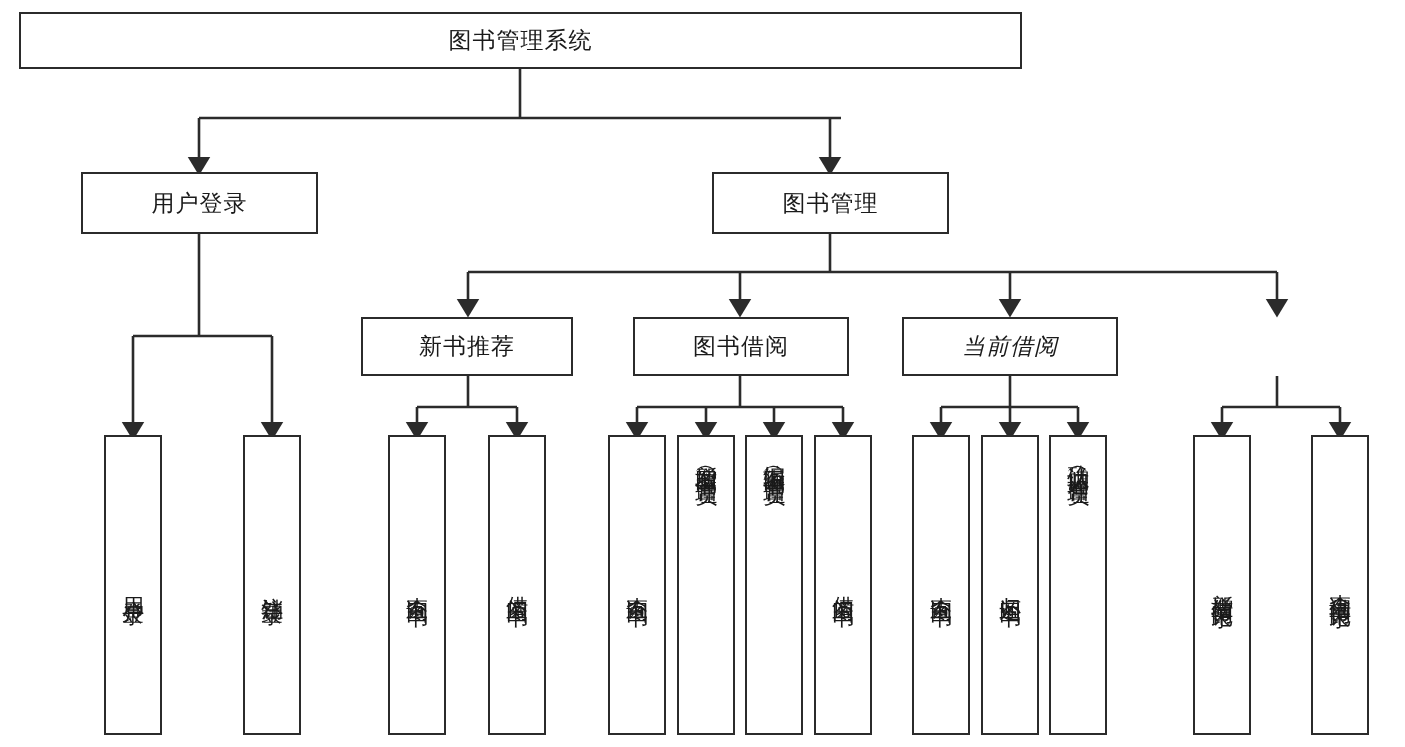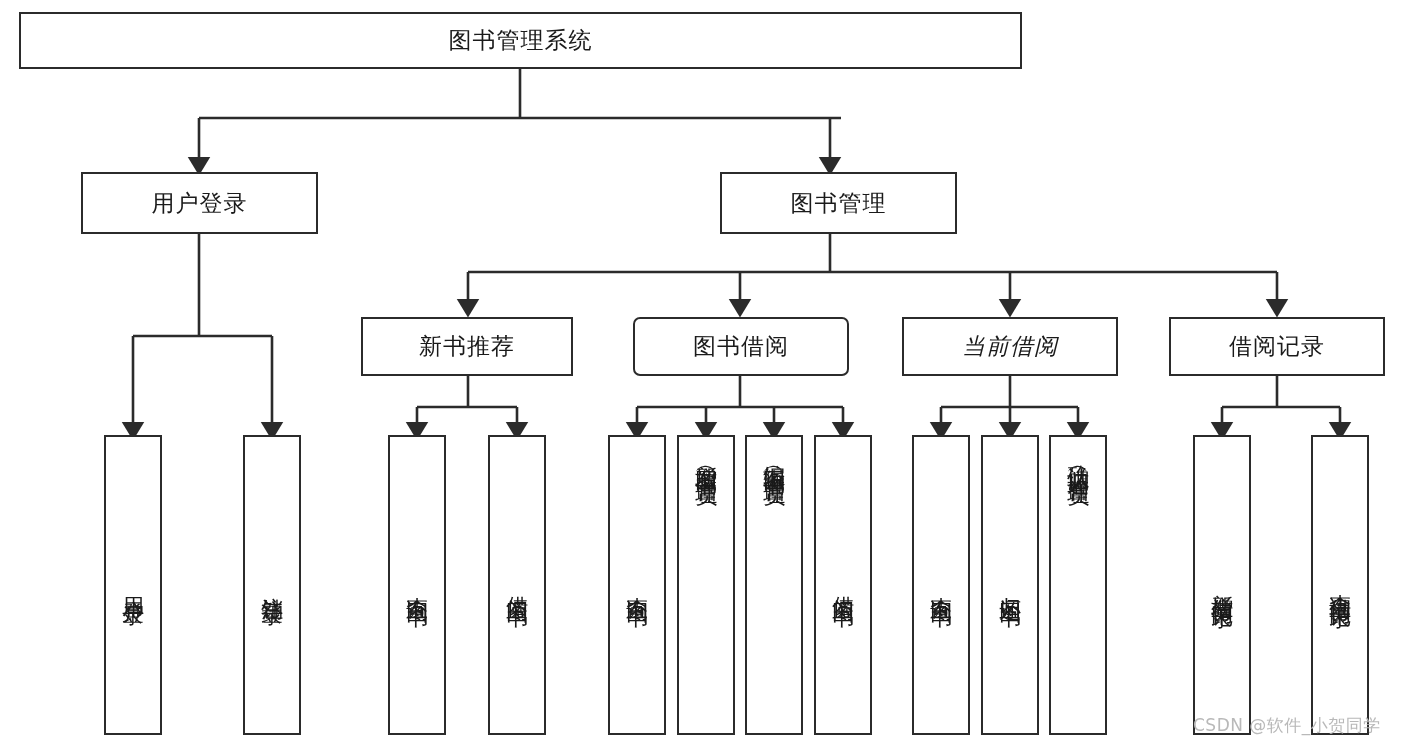--- a/index.html
+++ b/index.html
@@ -122,35 +122,32 @@
     </g>
   </svg>
 
   <div class="node horiz" style="left:19px; top:12px; width:1003px; height:57px;">
     <span>图书管理系统</span>
   </div>
 
   <div class="node horiz" style="left:81px; top:172px; width:237px; height:62px;">
     <span>用户登录</span>
   </div>
-  <div class="node horiz" style="left:712px; top:172px; width:237px; height:62px;margin-left:8px;">
+  <div class="node horiz" style="left:712px; top:172px; width:237px; height:62px;">
     <span>图书管理</span>
   </div>
 
   <div class="node horiz" style="left:361px; top:317px; width:212px; height:59px;">
     <span>新书推荐</span>
   </div>
-  <div class="node horiz" style="left:633px; top:317px; width:216px; height:59px;border-radius:7px;">
+  <div class="node horiz" style="left:633px; top:317px; width:216px; height:59px;">
     <span>图书借阅</span>
   </div>
   <div class="node horiz" style="left:902px; top:317px; width:216px; height:59px;font-style:italic;">
     <span>当前借阅</span>
-  </div>
-  <div class="node horiz" style="left:1169px; top:317px; width:216px; height:59px;">
-    <span>借阅记录</span>
   </div>
 
   <div class="node vert centered" style="left:104px; top:435px; width:58px; height:300px;">
     <span class="vtext">用户登录</span>
   </div>
   <div class="node vert centered" style="left:243px; top:435px; width:58px; height:300px;">
     <span class="vtext">注销登录</span>
   </div>
 
   <div class="node vert centered" style="left:388px; top:435px; width:58px; height:300px;">
@@ -183,15 +180,14 @@
     <span class="vtext">确认归还（管理员）</span>
   </div>
 
   <div class="node vert centered" style="left:1193px; top:435px; width:58px; height:300px;">
     <span class="vtext">新增借阅记录</span>
   </div>
   <div class="node vert centered" style="left:1311px; top:435px; width:58px; height:300px;">
     <span class="vtext">查询借阅记录</span>
   </div>
 
-  <div class="wm">CSDN @软件_小贺同学</div>
 
 </div>
 
 </body></html>

